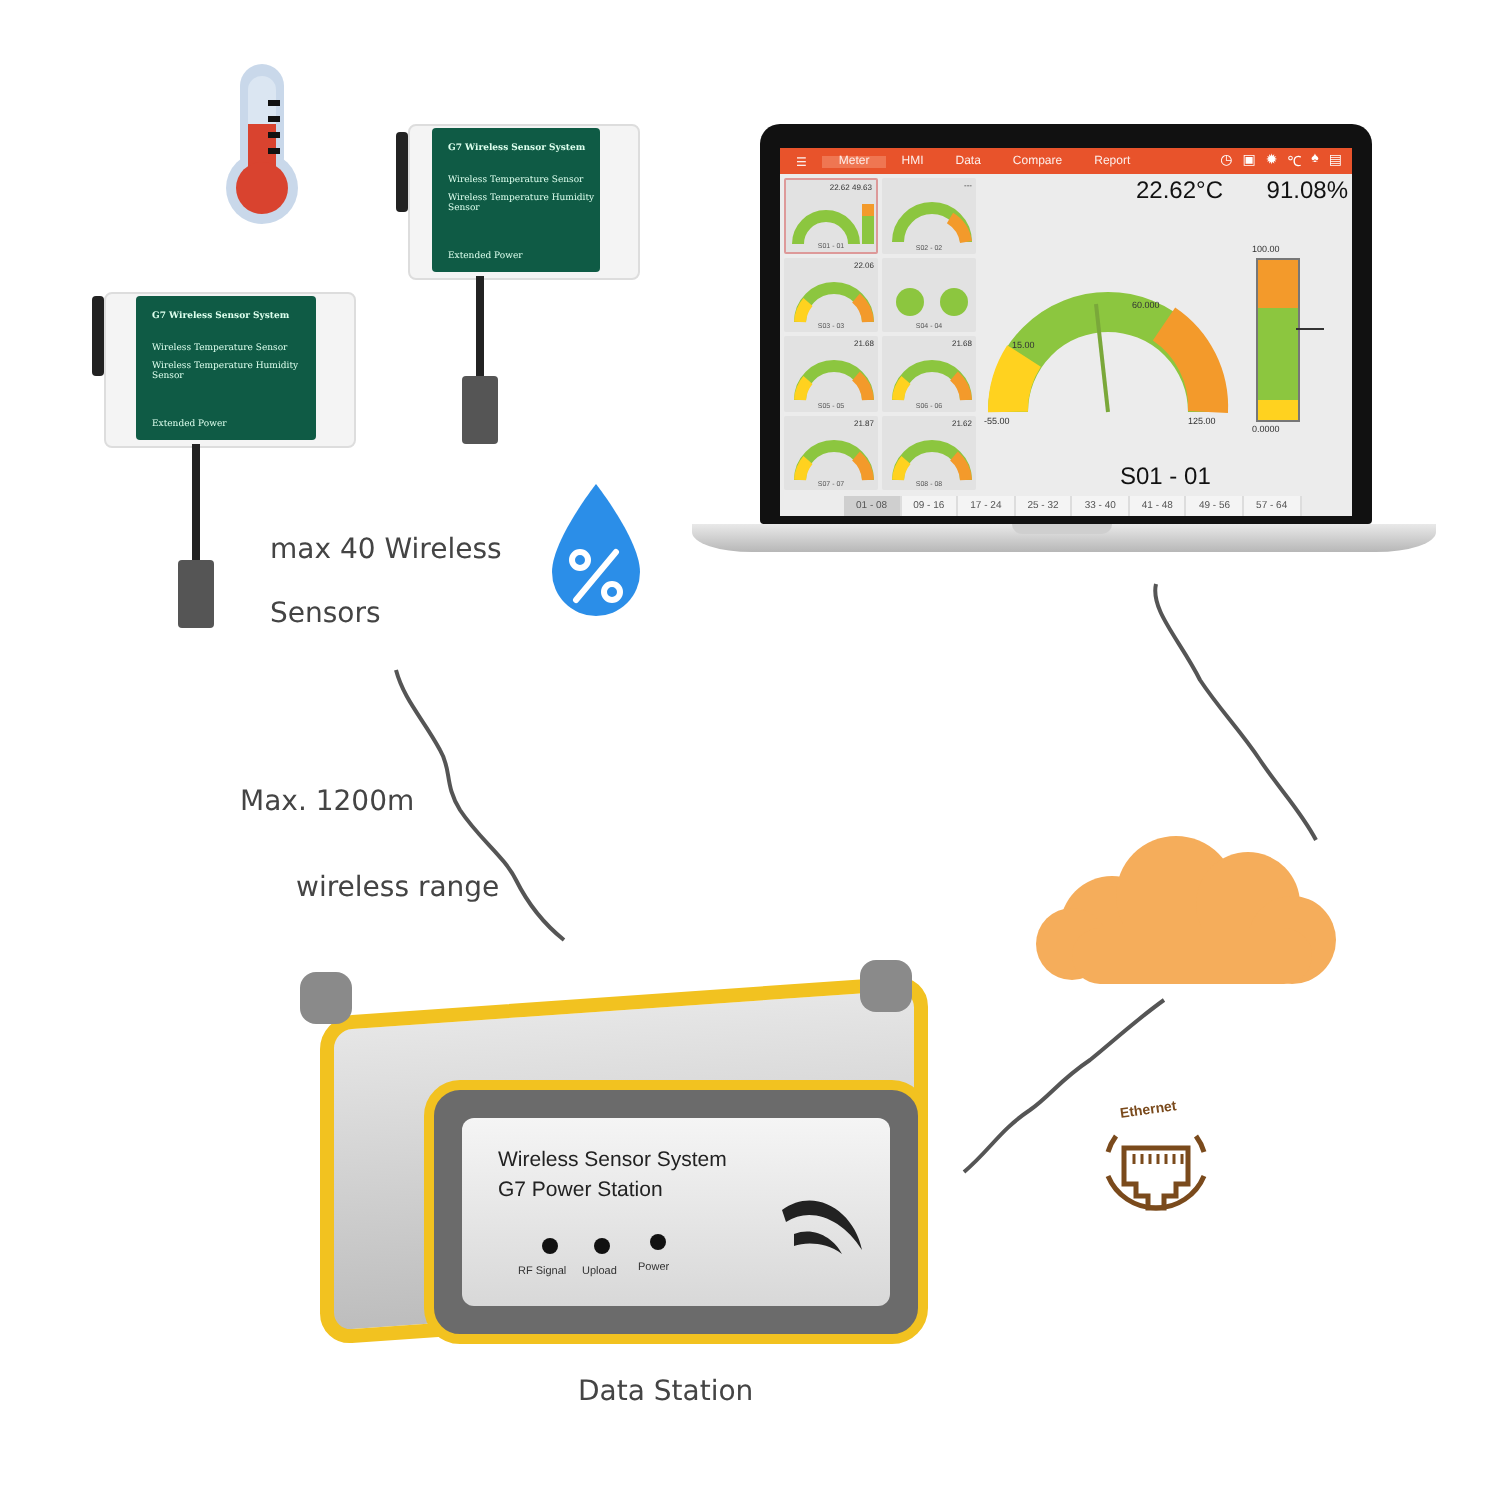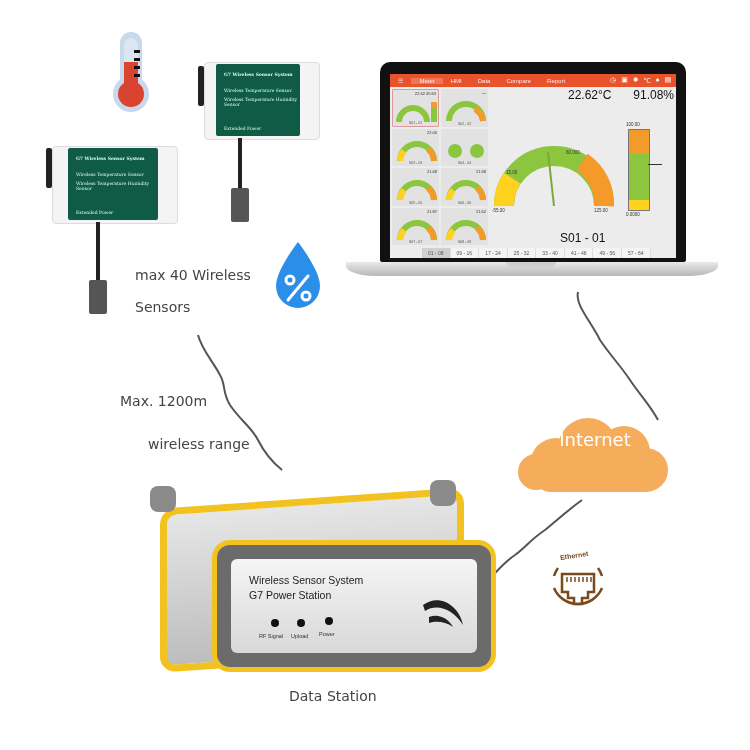--- a/index.html
+++ b/index.html
@@ -26,21 +26,21 @@
   .pager span.active { background:#cfcfcf; }
   .laptop-base { left:346px; top:262px; width:372px; height:14px; background:linear-gradient(#e9e9e9,#b7b7b7); border-radius:0 0 30px 30px / 0 0 10px 10px; }
   .notch { left:506px; top:262px; width:50px; height:5px; background:#cfcfcf; border-radius:0 0 5px 5px; }
   
   .sensor { background:#f4f4f4; border:1px solid #ddd; border-radius:4px; }
   .sensor-face { background:#0f5b45; border-radius:2px; }
   .sensor-face .t { color:#dfe; font-size:4.5px; font-family:"DejaVu Serif", serif; position:absolute; }
   .antenna { background:#222; border-radius:2px; width:6px; height:40px; }
   .cable { background:#222; width:4px; }
   .probe { background:#555; border-radius:2px; width:18px; height:34px; }
-  .bs-face { left:212px; top:540px; width:284px; height:132px; background:#6b6b6b; border-radius:18px; border:5px solid #f2c220; box-sizing:border-box; }
+  .bs-face { left:212px; top:540px; width:252px; height:132px; background:#6b6b6b; border-radius:18px; border:5px solid #f2c220; box-sizing:border-box; }
   .bs-panel { position:absolute; left:14px; top:14px; right:14px; bottom:14px; background:linear-gradient(#f5f5f5,#d8d8d8); border-radius:6px; }
   .bs-title { position:absolute; left:18px; top:14px; font-size:10.5px; color:#222; line-height:15px; }
   .led { position:absolute; width:8px; height:8px; background:#111; border-radius:50%; }
   .ledlbl { position:absolute; font-size:5.5px; color:#333; }
   .cloud-text { color:#fff; font-size:18px; text-align:center; line-height:20px; font-family:"DejaVu Sans", sans-serif; }
 </style>
 </head>
 <body>
 
 <svg class="abs" style="left:108px;top:30px" width="46" height="84" viewBox="0 0 46 84">
@@ -233,21 +233,20 @@
   <g fill="#f5ad5b">
     <circle cx="40" cy="48" r="26"></circle>
       <circle cx="72" cy="32" r="30"></circle>
       <circle cx="108" cy="36" r="26"></circle>
     <circle cx="130" cy="54" r="22"></circle>
       <circle cx="20" cy="56" r="18"></circle>
       <rect x="20" y="48" width="120" height="28" rx="14"></rect>
   </g>
 </svg>
 <div class="abs cloud-text" style="left:530px;top:430px;width:130px;">
-  <div>Internet</div>
 </div>
 
 <svg class="abs" style="left:546px;top:552px" width="64" height="60" viewBox="0 0 64 60">
   <path d="M8 36 A26 26 0 0 0 56 36" fill="none" stroke="#7a4a1c" stroke-width="2.5"></path>
   <path d="M8 24 A26 26 0 0 1 12 16" fill="none" stroke="#7a4a1c" stroke-width="2.5"></path>
   <path d="M52 16 A26 26 0 0 1 56 24" fill="none" stroke="#7a4a1c" stroke-width="2.5"></path>
   <path d="M16 22 H48 V40 H42 V46 H36 V52 H28 V46 H22 V40 H16 Z" fill="none" stroke="#7a4a1c" stroke-width="2.5"></path>
   <g stroke="#7a4a1c" stroke-width="1.5">
       <line x1="21" y1="25" x2="21" y2="30"></line>
       <line x1="25" y1="25" x2="25" y2="30"></line>

